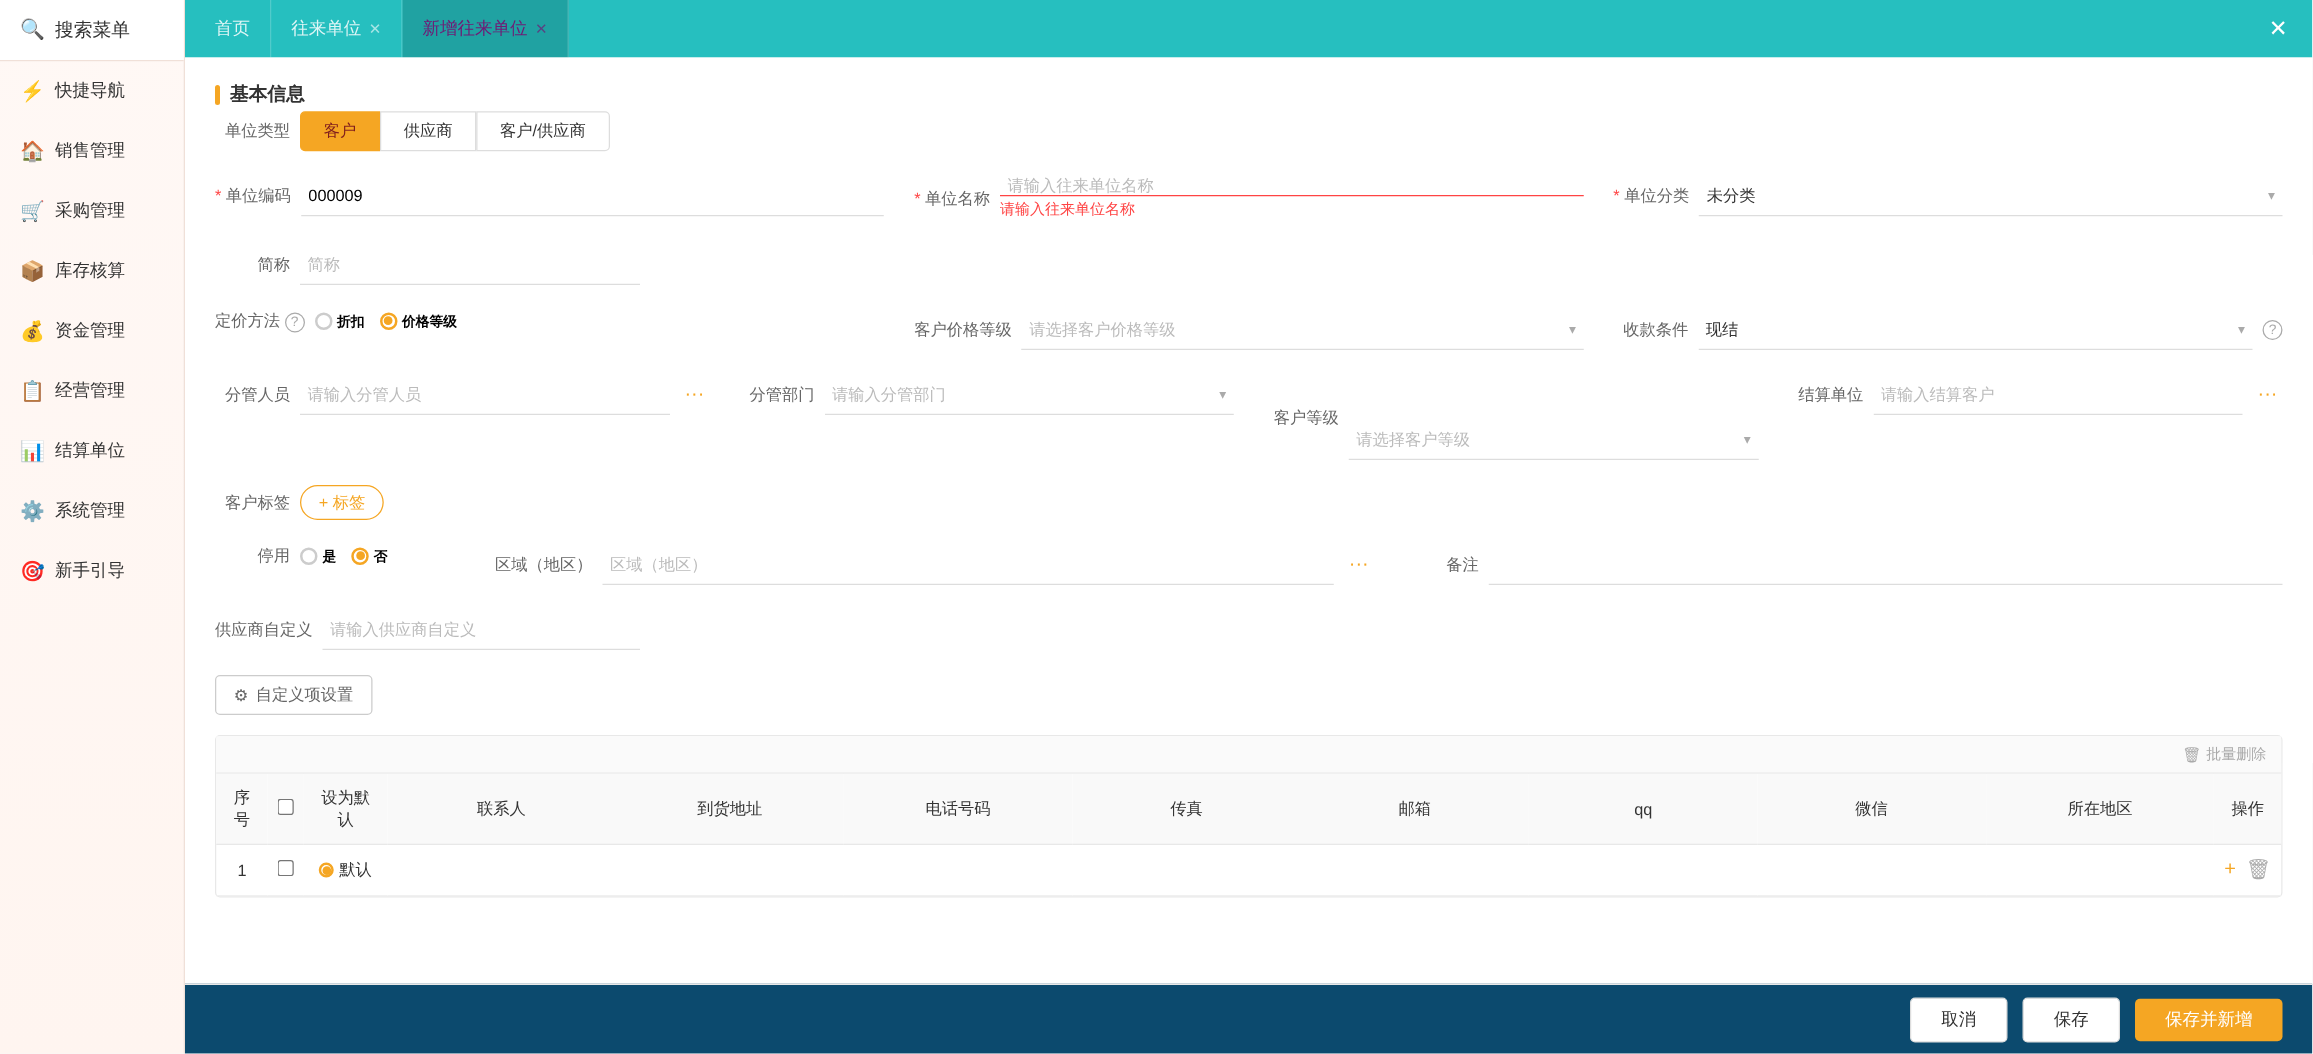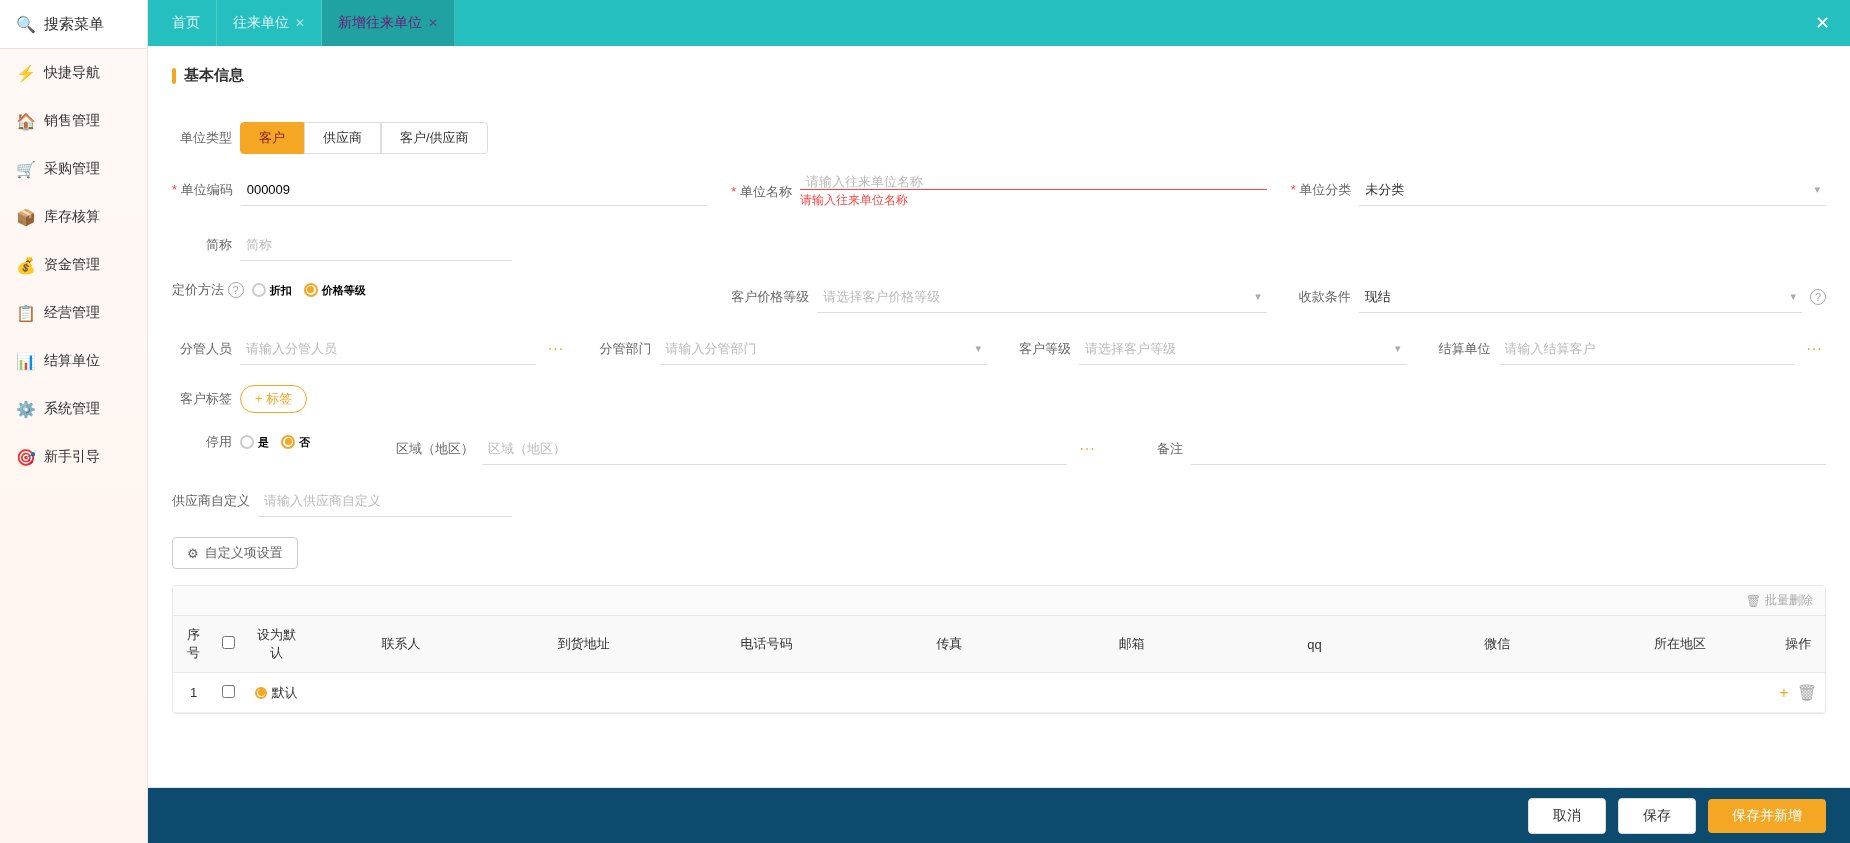--- a/index.html
+++ b/index.html
@@ -93,21 +93,21 @@
     }
 
     
     .section-title {
       display: flex;
       align-items: center;
       gap: 8px;
       font-size: 15px;
       font-weight: 600;
       color: #333;
-      margin-bottom: 37px;
+      margin-bottom: 4px;
     }
     .section-title .bar {
       width: 4px;
       height: 16px;
       background: #f5a623;
       border-radius: 2px;
     }
 
     
     .form-row {
@@ -515,21 +515,21 @@
       </div>
       <div class="form-field">
         <span class="form-label">分管部门</span>
         <div class="form-select" style="flex:1;">
           <span class="select-text">请输入分管部门</span>
           <span class="chevron">▾</span>
         </div>
       </div>
       <div class="form-field">
         <span class="form-label">客户等级</span>
-        <div class="form-select" style="flex:1;">
+        <div class="form-select" style="flex:1;margin-top:36px;">
           <span class="select-text">请选择客户等级</span>
           <span class="chevron">▾</span>
         </div>
       </div>
       <div class="form-field">
         <span class="form-label">结算单位</span>
         <input type="text" class="form-input" style="flex: 1 1 0%;" placeholder="请输入结算客户">
         <span class="dots-btn">···</span>
       </div>
     </div>

